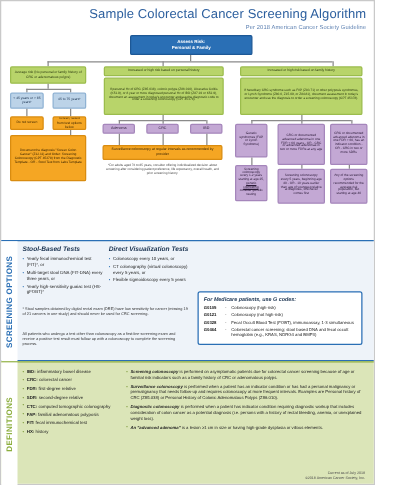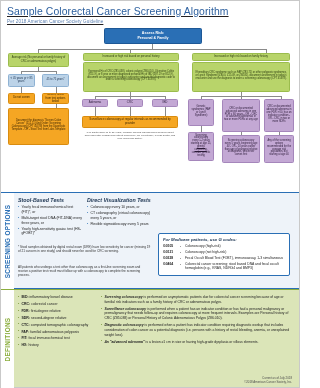--- a/index.html
+++ b/index.html
@@ -6,21 +6,21 @@
   body{
     width:300px;height:388px;overflow:hidden;
     background:#ffffff;
     font-family:"Liberation Sans", sans-serif;
     color:#231f20;
   }
   .page{position:relative;width:300px;height:388px;box-sizing:border-box;
         border:1px solid #c9c9c9;background:#fff;}
 
   
-  .header{text-align:left;padding:5px 6px 2px;text-decoration:underline;}
+  .header{text-align:right;padding:5px 6px 2px;}
   .title{font-size:10.4px;color:#2c5f9e;letter-spacing:.1px;line-height:11px;}
   .subtitle{font-size:4.6px;color:#5b7fb0;margin-top:1.5px;letter-spacing:.1px;}
 
   
   .flow{position:relative;height:135px;margin:2px 4px 0;}
   .box{position:absolute;box-sizing:border-box;border-radius:1.5px;
        display:flex;align-items:center;justify-content:center;text-align:center;
        line-height:1.12;padding:1px;overflow:hidden;}
   .b-blue{background:#2a6fb5;border:.5px solid #1d5896;color:#fff;font-weight:bold;}
   .b-green{background:#b8d46a;border:.5px solid #9bbc4d;color:#2e3d12;}

